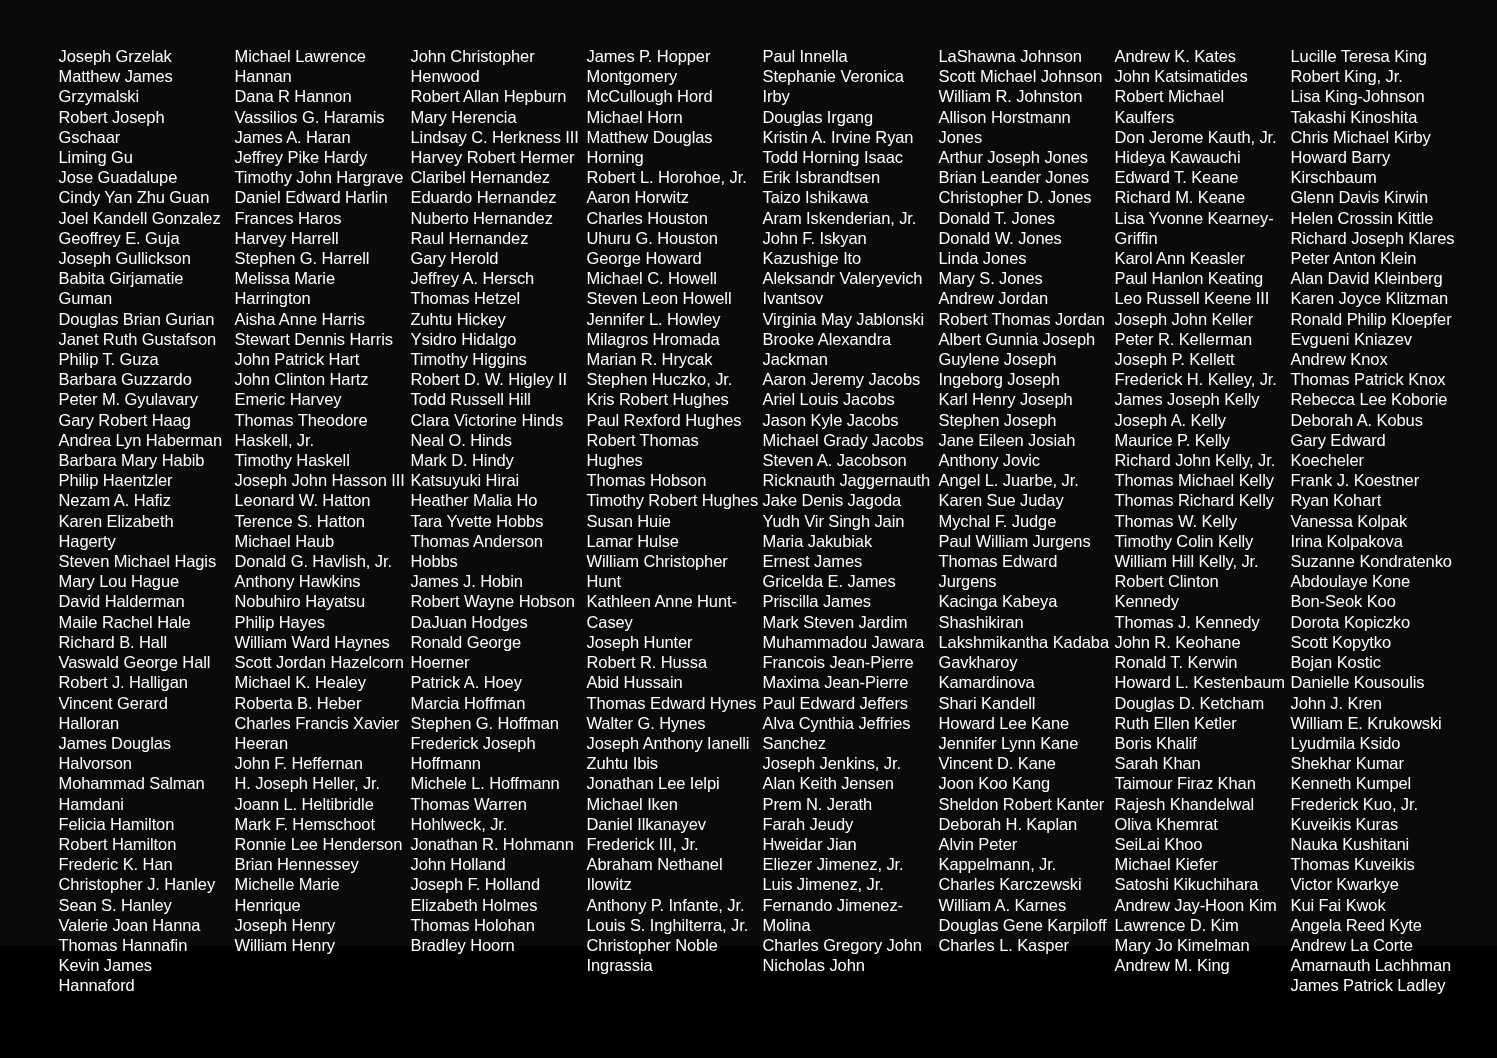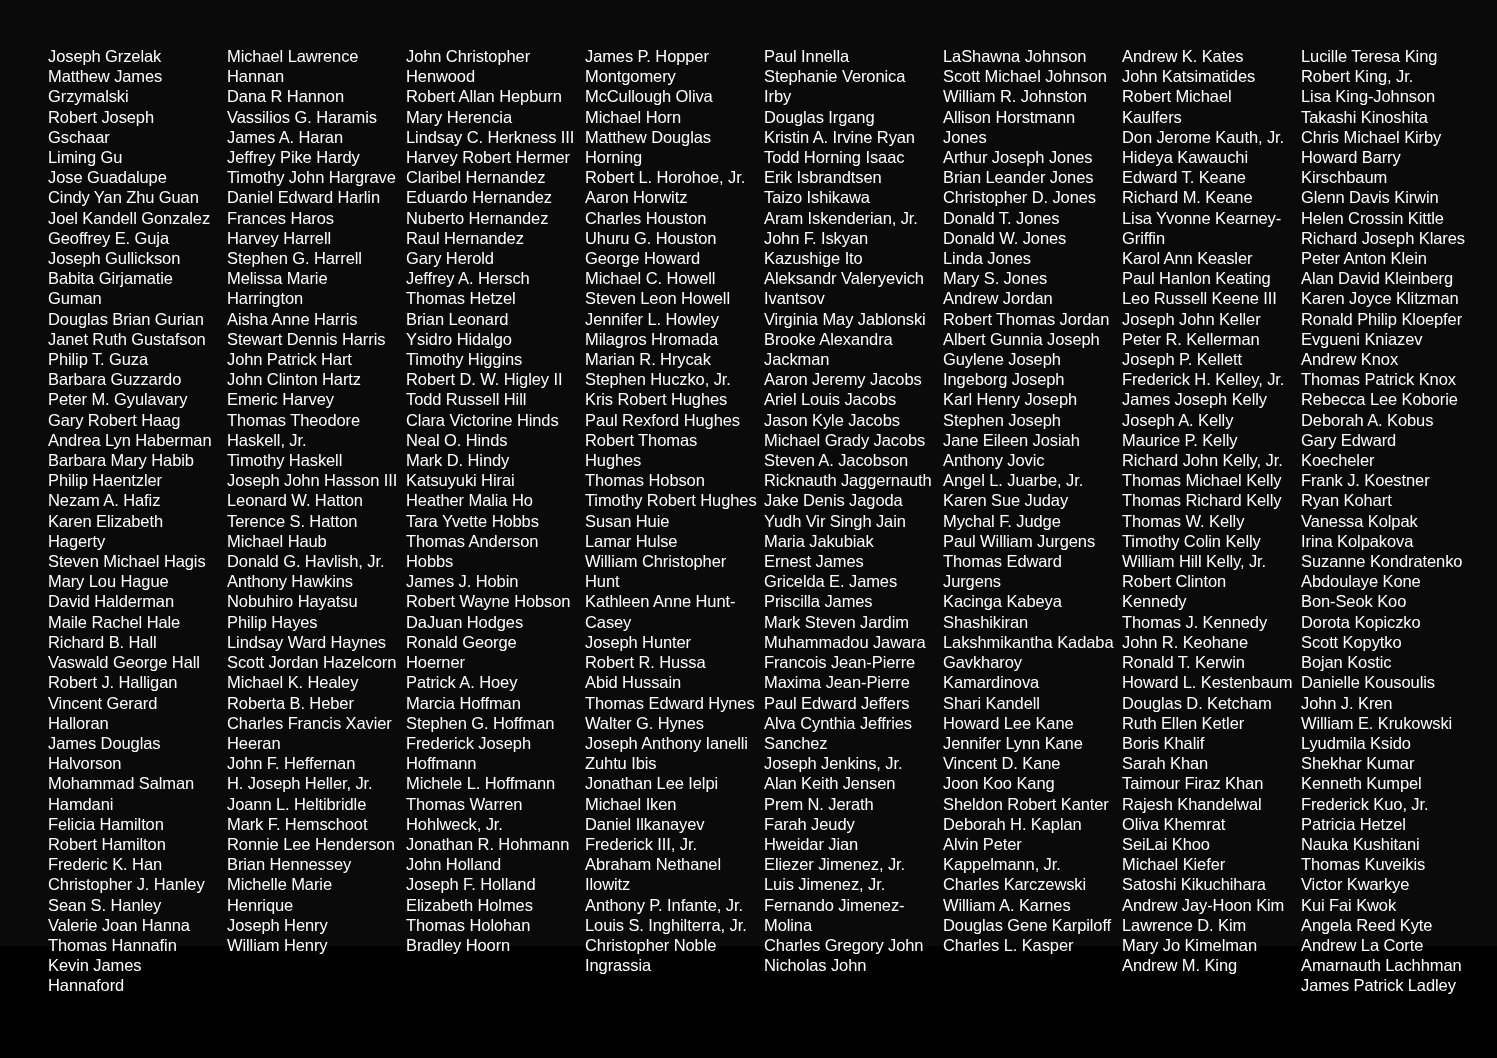--- a/index.html
+++ b/index.html
@@ -16,21 +16,21 @@
   }
   #memorial-page {
     width: 1497px;
     height: 946px;
     background: #0a0a0a;
     box-sizing: border-box;
     padding: 46px 20px 40px 48px;
     display: flex;
     flex-direction: row;
     align-items: flex-start;
-    justify-content: space-between;
+    justify-content: center;
   }
   .name-column {
     display: flex;
     flex-direction: column;
     width: 176px;
     flex: 0 0 176px;
     padding-right: 4px;
     box-sizing: border-box;
   }
   .name-entry {
@@ -110,21 +110,21 @@
     <div class="name-entry">Thomas Theodore Haskell, Jr.</div>
     <div class="name-entry">Timothy Haskell</div>
     <div class="name-entry">Joseph John Hasson III</div>
     <div class="name-entry">Leonard W. Hatton</div>
     <div class="name-entry">Terence S. Hatton</div>
     <div class="name-entry">Michael Haub</div>
     <div class="name-entry">Donald G. Havlish, Jr.</div>
     <div class="name-entry">Anthony Hawkins</div>
     <div class="name-entry">Nobuhiro Hayatsu</div>
     <div class="name-entry">Philip Hayes</div>
-    <div class="name-entry">Lindsay Ward Haynes</div>
+    <div class="name-entry">William Ward Haynes</div>
     <div class="name-entry">Scott Jordan Hazelcorn</div>
     <div class="name-entry">Michael K. Healey</div>
     <div class="name-entry">Roberta B. Heber</div>
     <div class="name-entry">Charles Francis Xavier Heeran</div>
     <div class="name-entry">John F. Heffernan</div>
     <div class="name-entry">H. Joseph Heller, Jr.</div>
     <div class="name-entry">Joann L. Heltibridle</div>
     <div class="name-entry">Mark F. Hemschoot</div>
     <div class="name-entry">Ronnie Lee Henderson</div>
     <div class="name-entry">Brian Hennessey</div>
@@ -139,21 +139,21 @@
     <div class="name-entry">Mary Herencia</div>
     <div class="name-entry">Lindsay C. Herkness III</div>
     <div class="name-entry">Harvey Robert Hermer</div>
     <div class="name-entry">Claribel Hernandez</div>
     <div class="name-entry">Eduardo Hernandez</div>
     <div class="name-entry">Nuberto Hernandez</div>
     <div class="name-entry">Raul Hernandez</div>
     <div class="name-entry">Gary Herold</div>
     <div class="name-entry">Jeffrey A. Hersch</div>
     <div class="name-entry">Thomas Hetzel</div>
-    <div class="name-entry">Brian Leonard</div>
+    <div class="name-entry">Zuhtu Hickey</div>
     <div class="name-entry">Ysidro Hidalgo</div>
     <div class="name-entry">Timothy Higgins</div>
     <div class="name-entry">Robert D. W. Higley II</div>
     <div class="name-entry">Todd Russell Hill</div>
     <div class="name-entry">Clara Victorine Hinds</div>
     <div class="name-entry">Neal O. Hinds</div>
     <div class="name-entry">Mark D. Hindy</div>
     <div class="name-entry">Katsuyuki Hirai</div>
     <div class="name-entry">Heather Malia Ho</div>
     <div class="name-entry">Tara Yvette Hobbs</div>
@@ -171,21 +171,21 @@
     <div class="name-entry">Jonathan R. Hohmann</div>
     <div class="name-entry">John Holland</div>
     <div class="name-entry">Joseph F. Holland</div>
     <div class="name-entry">Elizabeth Holmes</div>
     <div class="name-entry">Thomas Holohan</div>
     <div class="name-entry">Bradley Hoorn</div>
   </div>
 
   <div class="name-column">
     <div class="name-entry">James P. Hopper</div>
-    <div class="name-entry">Montgomery McCullough Oliva</div>
+    <div class="name-entry">Montgomery McCullough Hord</div>
     <div class="name-entry">Michael Horn</div>
     <div class="name-entry">Matthew Douglas Horning</div>
     <div class="name-entry">Robert L. Horohoe, Jr.</div>
     <div class="name-entry">Aaron Horwitz</div>
     <div class="name-entry">Charles Houston</div>
     <div class="name-entry">Uhuru G. Houston</div>
     <div class="name-entry">George Howard</div>
     <div class="name-entry">Michael C. Howell</div>
     <div class="name-entry">Steven Leon Howell</div>
     <div class="name-entry">Jennifer L. Howley</div>
@@ -381,21 +381,21 @@
     <div class="name-entry">Dorota Kopiczko</div>
     <div class="name-entry">Scott Kopytko</div>
     <div class="name-entry">Bojan Kostic</div>
     <div class="name-entry">Danielle Kousoulis</div>
     <div class="name-entry">John J. Kren</div>
     <div class="name-entry">William E. Krukowski</div>
     <div class="name-entry">Lyudmila Ksido</div>
     <div class="name-entry">Shekhar Kumar</div>
     <div class="name-entry">Kenneth Kumpel</div>
     <div class="name-entry">Frederick Kuo, Jr.</div>
-    <div class="name-entry">Patricia Hetzel</div>
+    <div class="name-entry">Kuveikis Kuras</div>
     <div class="name-entry">Nauka Kushitani</div>
     <div class="name-entry">Thomas Kuveikis</div>
     <div class="name-entry">Victor Kwarkye</div>
     <div class="name-entry">Kui Fai Kwok</div>
     <div class="name-entry">Angela Reed Kyte</div>
     <div class="name-entry">Andrew La Corte</div>
     <div class="name-entry">Amarnauth Lachhman</div>
     <div class="name-entry">James Patrick Ladley</div>
   </div>
 

